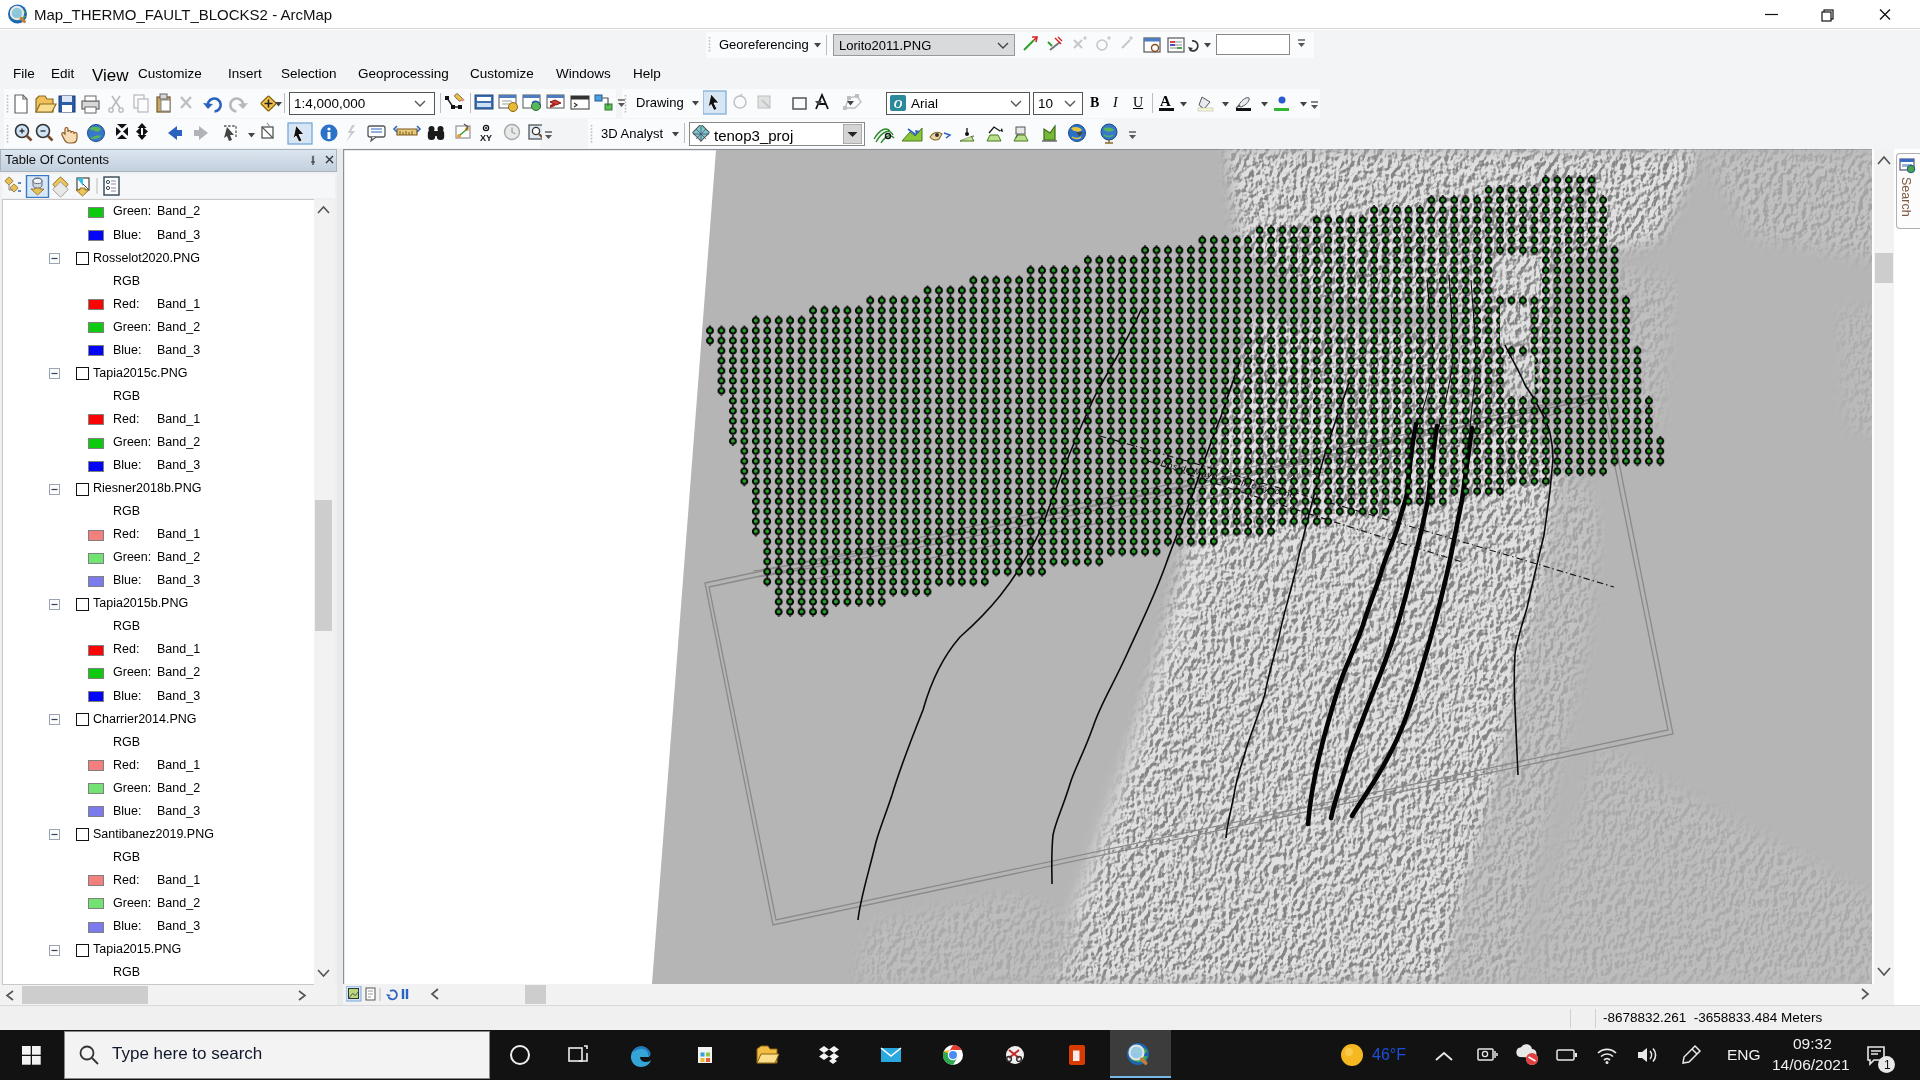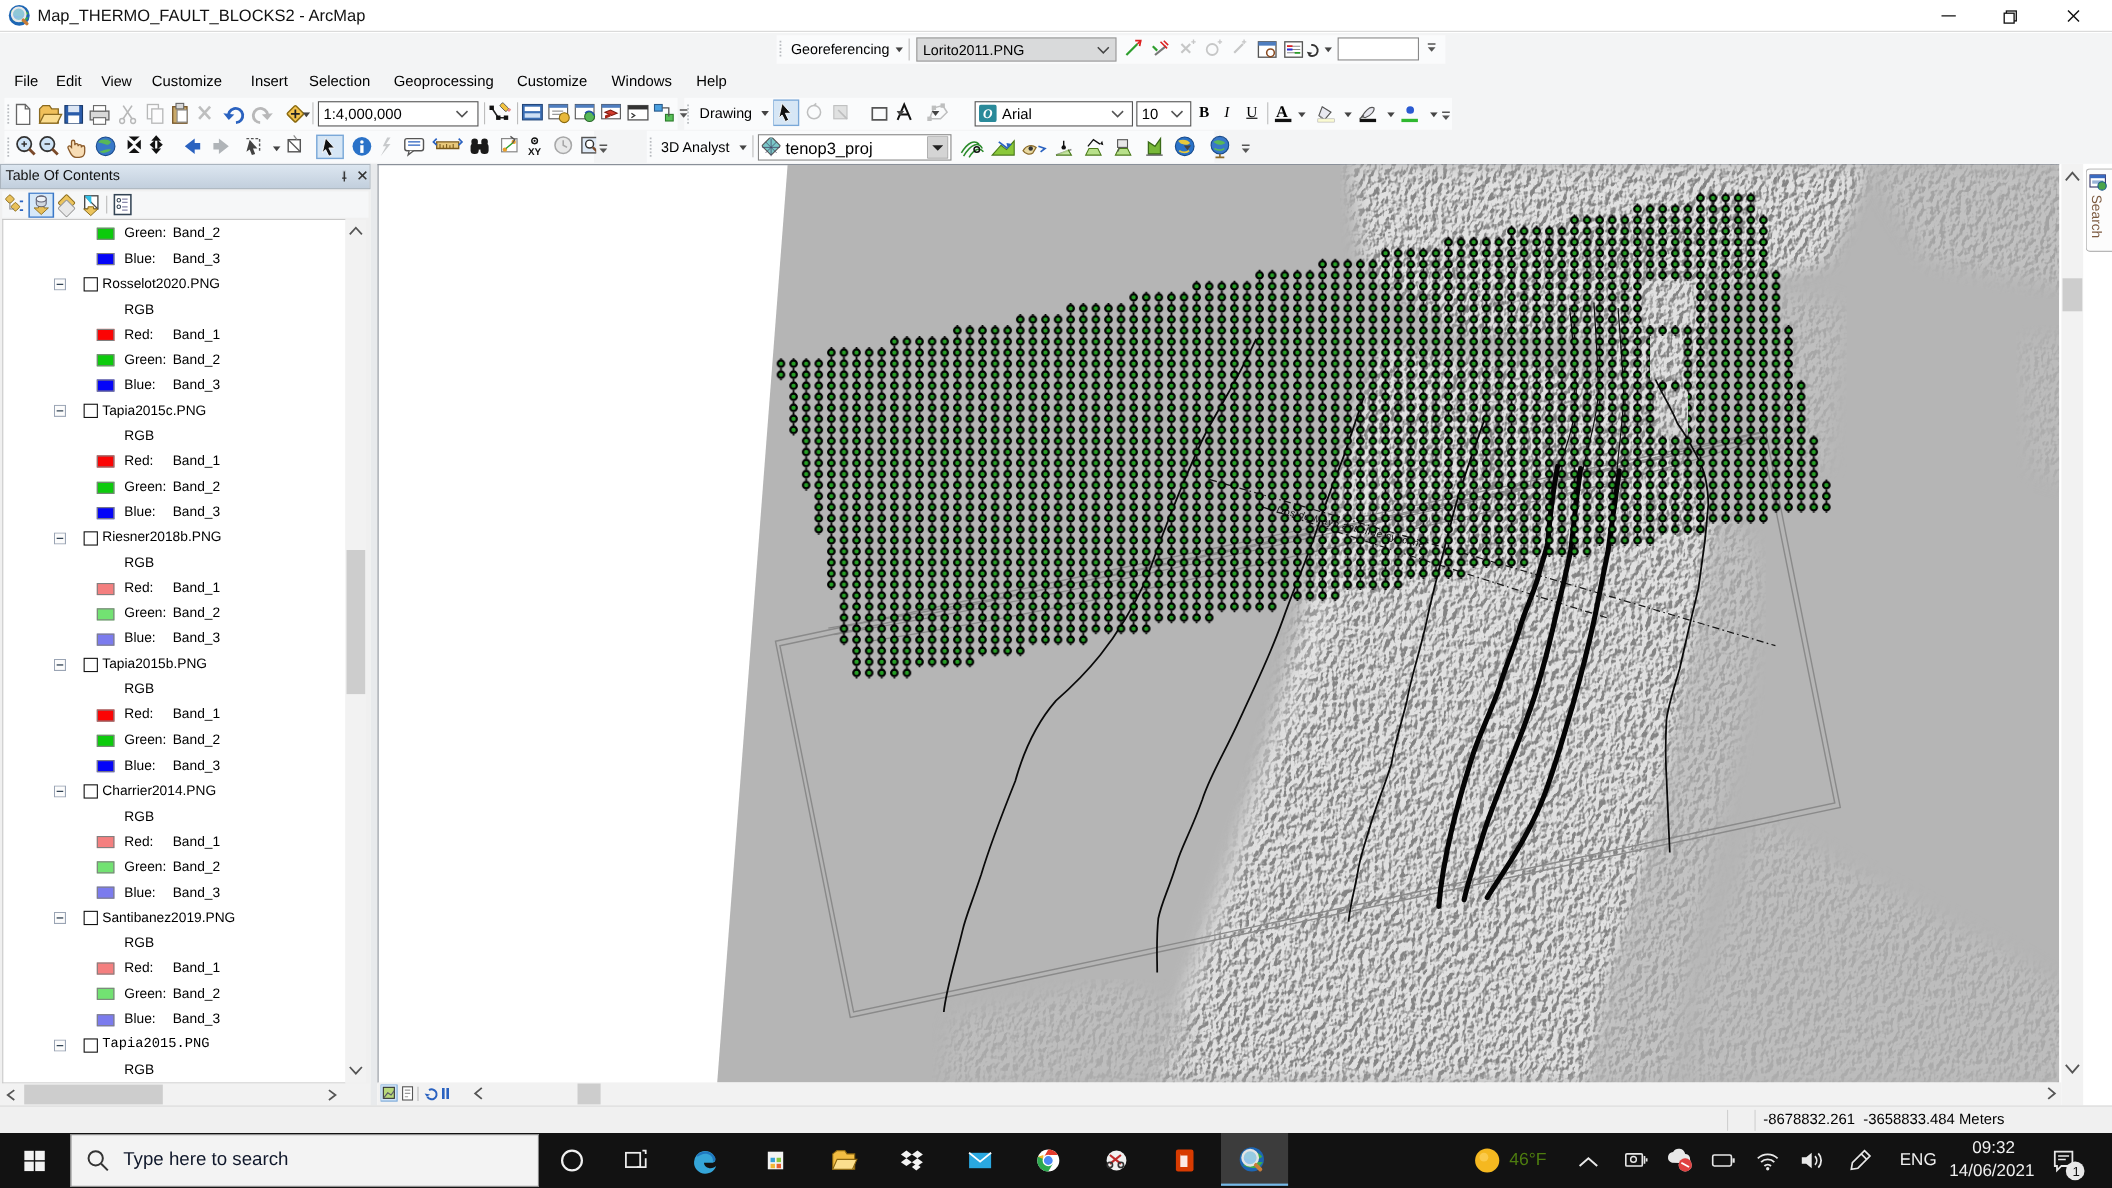--- a/index.html
+++ b/index.html
@@ -73,21 +73,21 @@
 <svg class="a" style="left:1204px;top:43px" width="8" height="5">
     <path d="M0 0h7l-3.5 4.5Z" fill="#444"></path>
   </svg>
 <div class="a" style="left:1216px;top:34px;width:74px;height:21px;background:#fff;border:1px solid #888;"></div>
 <svg class="a" style="left:1297px;top:38px" width="9" height="12">
     <path d="M1 2h7" stroke="#555" stroke-width="1.4"></path>
     <path d="M1 5h7l-3.5 4Z" fill="#555"></path>
   </svg>
 <span class="tx" style="left:13px;top:66px;font-size:13.5px;">File</span>
 <span class="tx" style="left:51px;top:66px;font-size:13.5px;">Edit</span>
-<span class="tx" style="left:92px;top:66px;font-size:13px;">View</span>
+<span class="tx" style="left:92px;top:66px;font-size:17px;">View</span>
 <span class="tx" style="left:138px;top:66px;font-size:13.5px;">Customize</span>
 <span class="tx" style="left:228px;top:66px;font-size:13.5px;">Insert</span>
 <span class="tx" style="left:281px;top:66px;font-size:13.5px;">Selection</span>
 <span class="tx" style="left:358px;top:66px;font-size:13.5px;">Geoprocessing</span>
 <span class="tx" style="left:470px;top:66px;font-size:13.5px;">Customize</span>
 <span class="tx" style="left:556px;top:66px;font-size:13.5px;">Windows</span>
 <span class="tx" style="left:633px;top:66px;font-size:13.5px;">Help</span>
 <div class="a" style="left:4px;top:89px;width:612px;height:29px;background:#fafbfc;"></div>
 <div class="a" style="left:622px;top:89px;width:698px;height:29px;background:#fafbfc;"></div>
 <svg class="a" style="left:6px;top:94px" width="4" height="20">
@@ -602,21 +602,21 @@
 <span class="tx" style="left:113px;top:896px;font-size:12.5px;">Green:</span>
 <span class="tx" style="left:157px;top:896px;font-size:12.5px;">Band_2</span>
 <div class="a" style="left:88px;top:922px;width:16px;height:11px;background:#7b7bee;border:1px solid #808080;"></div>
 <span class="tx" style="left:113px;top:919px;font-size:12.5px;">Blue:</span>
 <span class="tx" style="left:157px;top:919px;font-size:12.5px;">Band_3</span>
 <svg class="a" style="left:49px;top:945px" width="11" height="11">
     <rect x="0.5" y="0.5" width="10" height="10" fill="#fcfcfc" stroke="#9aa4b4"></rect>
     <path d="M2.5 5.5h6" stroke="#345" stroke-width="1.2"></path>
   </svg>
 <div class="a" style="left:76px;top:944px;width:13px;height:13px;background:#fff;border:1.5px solid #111;"></div>
-<span class="tx" style="left:93px;top:942px;font-size:12.5px;font-family:Liberation Mono, monospace;">Tapia2015.PNG</span>
+<span class="tx" style="left:93px;top:942px;font-size:12.5px;">Tapia2015.PNG</span>
 <span class="tx" style="left:113px;top:965px;font-size:12.5px;">RGB</span>
 <div class="a" style="left:314px;top:200px;width:19px;height:784px;background:#f2f2f2;"></div>
 <svg class="a" style="left:317px;top:205px" width="13" height="10">
     <path d="M1 8l5.5-6 5.5 6" fill="none" stroke="#555" stroke-width="1.6"></path>
   </svg>
 <div class="a" style="left:315px;top:500px;width:17px;height:131px;background:#cdcdcd;"></div>
 <svg class="a" style="left:317px;top:968px" width="13" height="10">
     <path d="M1 2l5.5 6 5.5-6" fill="none" stroke="#555" stroke-width="1.6"></path>
   </svg>
 <div class="a" style="left:0;top:985px;width:337px;height:20px;background:#f2f2f2;"></div>
@@ -830,21 +830,21 @@
     <path d="M4 8 Q9 4 15 5.5 Q20 7 22.5 10.5 Q18 14 12.5 13.5 Q7 13 4 10Z" fill="#3fae49"></path>
     <path d="M5 18 Q11 22 17 20.5 Q21 19 23 15.5 Q17 14.5 11.5 16 Q8 17 5 18Z" fill="#3fae49"></path>
     <circle cx="11.5" cy="11.5" r="7" fill="#9ecdf0" opacity=".92"></circle>
     <circle cx="11.5" cy="11.5" r="7" fill="none" stroke="#e4e4e4" stroke-width="2.2"></circle>
     <rect x="16.8" y="15.6" width="9" height="3.6" rx="1.5" transform="rotate(45 16.8 15.6)" fill="#c77d3a"></rect>
   </svg>
 <svg class="a" style="left:1340px;top:1043px" width="24" height="24">
     <circle cx="12" cy="12" r="11" fill="#f5b820"></circle>
     <circle cx="9" cy="9" r="4" fill="#fccc50" opacity=".9"></circle>
   </svg>
-<span class="tx" style="left:1372px;top:1046px;font-size:16px;color:#4d7c0f;">46°F</span>
+<span class="tx" style="left:1372px;top:1046px;font-size:16px;color:#1d4ed8;">46°F</span>
 <svg class="a" style="left:1434px;top:1050px" width="20" height="12">
     <path d="M2 10l8-7 8 7" fill="none" stroke="#e8e8e8" stroke-width="1.8"></path>
   </svg>
 <svg class="a" style="left:1473px;top:1041px" width="28" height="28" viewBox="0 0 28 28">
     <rect x="5" y="8" width="15" height="11" rx="1" fill="none" stroke="#e8e8e8" stroke-width="1.5"></rect>
     <path d="M22 10v7M24 12v3" stroke="#e8e8e8" stroke-width="1.5"></path>
     <circle cx="12" cy="13" r="2.6" fill="none" stroke="#e8e8e8" stroke-width="1.3"></circle>
   </svg>
 <svg class="a" style="left:1512px;top:1041px" width="28" height="28" viewBox="0 0 28 28">
     <path d="M8 16a5 5 0 0 1 1-9.8A6 6 0 0 1 20 8a4.5 4.5 0 0 1 2 8.5Z" fill="#e8e8e8"></path>

